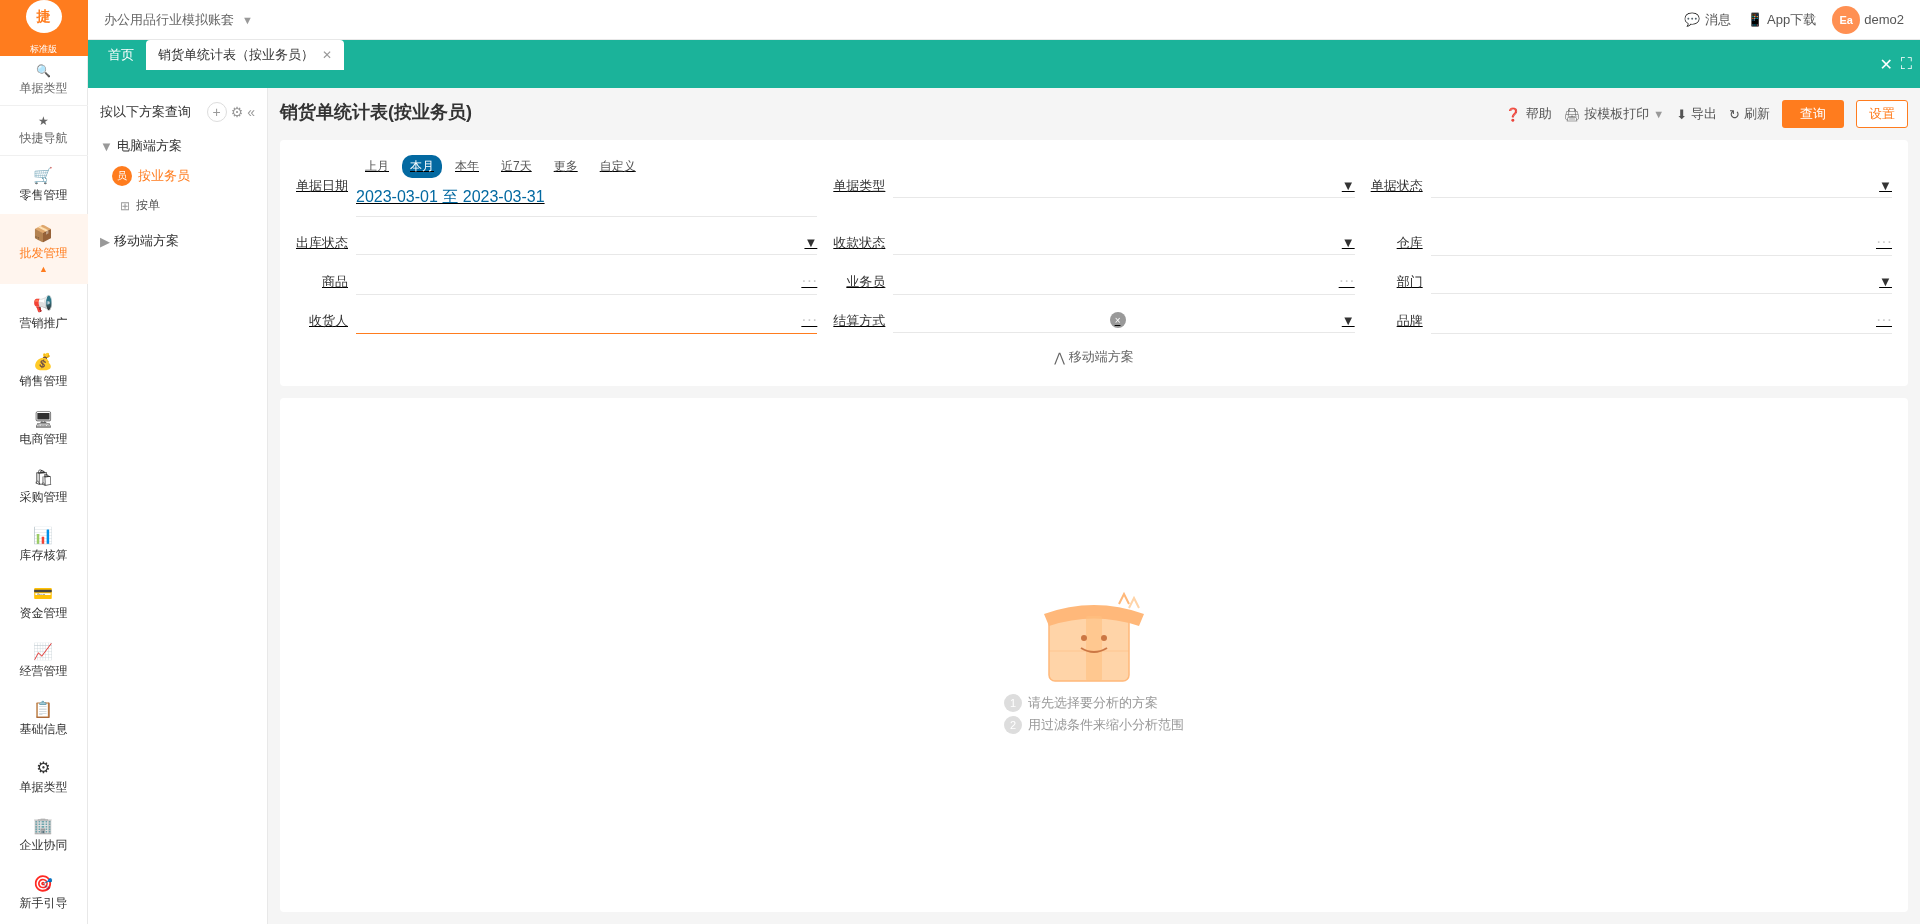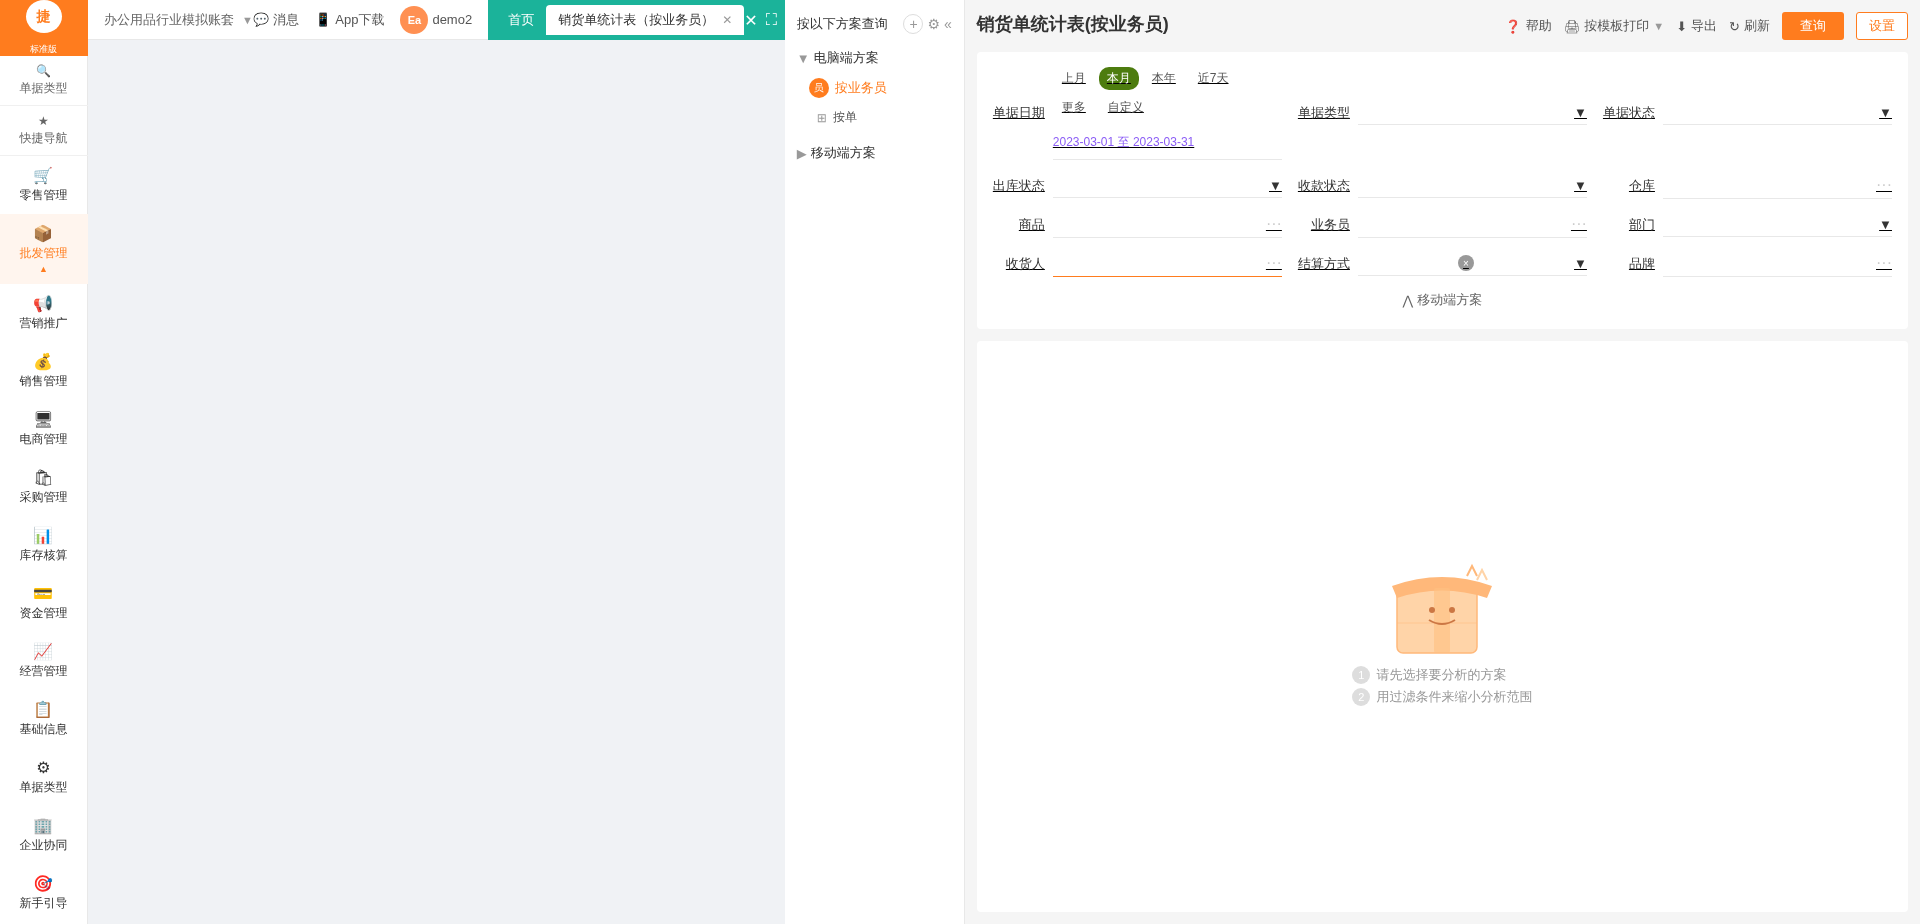--- a/index.html
+++ b/index.html
@@ -11,30 +11,30 @@
     .sidebar-logo-icon { width: 36px; height: 36px; background: #fff; border-radius: 50%; display: flex; align-items: center; justify-content: center; }
     .sidebar-logo-icon span { font-size: 14px; font-weight: bold; color: #ff7c1e; }
     .sidebar-logo-text { font-size: 9px; color: #fff; margin-top: 10px; }
     .sidebar-menu-item { width: 88px; padding: 10px 4px; text-align: center; cursor: pointer; color: #333; font-size: 12px; display: flex; flex-direction: column; align-items: center; gap: 2px; }
     .sidebar-menu-item.active { background: #fff5ee; color: #ff7c1e; }
     .sidebar-menu-item .menu-icon { font-size: 16px; }
     .sidebar-search { width: 88px; padding: 8px 4px; text-align: center; cursor: pointer; color: #666; font-size: 12px; display: flex; flex-direction: column; align-items: center; gap: 2px; border-bottom: 1px solid #f0f0f0; }
     .sidebar-nav { width: 88px; padding: 8px 4px; text-align: center; cursor: pointer; color: #666; font-size: 12px; display: flex; flex-direction: column; align-items: center; gap: 2px; border-bottom: 1px solid #f0f0f0; }
 
     
-    .main { flex: 1; display: flex; flex-direction: row; overflow: hidden; }
+    .main { flex: 1; display: flex; flex-direction: column; overflow: hidden; }
 
     
     .topbar { height: 40px; background: #fff; display: flex; align-items: center; justify-content: space-between; padding: 0 16px; border-bottom: 1px solid #e8e8e8; }
     .topbar-left { display: flex; align-items: center; gap: 8px; color: #666; font-size: 13px; }
     .topbar-right { display: flex; align-items: center; gap: 16px; font-size: 13px; color: #333; }
     .topbar-right-item { display: flex; align-items: center; gap: 4px; cursor: pointer; color: #555; }
 
     
-    .tabbar { height: 40px; background: #1bb39a; display: flex; align-items: center; padding: 0 0 0 8px; }
+    .tabbar { height: 48px; background: #1bb39a; display: flex; padding: 0 0 0 8px; }
     .tab { height: 30px; display: flex; align-items: center; gap: 6px; padding: 0 12px; border-radius: 4px 4px 0 0; cursor: pointer; font-size: 13px; }
     .tab.home { background: transparent; color: #fff; }
     .tab.active { background: #fff; color: #333; }
     .tab .tab-close { font-size: 12px; color: #999; cursor: pointer; margin-left: 2px; }
     .tab-expand { margin-left: auto; margin-right: 8px; color: #fff; cursor: pointer; font-size: 16px; display: flex; align-items: center; gap: 8px; }
 
     
     .content { flex: 1; display: flex; overflow: hidden; background: #f5f5f5; }
 
     
@@ -56,21 +56,21 @@
     .page-title-bar { display: flex; align-items: flex-start; justify-content: space-between; margin-bottom: 12px; }
     .page-title { font-size: 18px; font-weight: bold; color: #333; }
     .title-actions { display: flex; align-items: center; gap: 12px; }
     .title-action { display: flex; align-items: center; gap: 4px; cursor: pointer; color: #555; font-size: 13px; }
     .title-action.query-btn { background: #ff7c1e; color: #fff; padding: 5px 18px; border-radius: 3px; border: none; cursor: pointer; font-size: 13px; }
     .title-action.setting-btn { background: #fff; color: #ff7c1e; border: 1px solid #ff7c1e; padding: 4px 12px; border-radius: 3px; cursor: pointer; font-size: 13px; }
 
     
     .filter-card { background: #fff; border-radius: 4px; padding: 14px 16px; margin-bottom: 12px; }
     .date-btn { padding: 3px 8px; font-size: 12px; border-radius: 3px; cursor: pointer; color: #555; background: transparent; border: 1px solid transparent; }
-    .date-btn.active { background: #4d7c0f; color: #fff; border-radius: 10px; border: none; }
+    .date-btn.active { background: #0369a1; color: #fff; border-radius: 10px; border: none; }
     .filter-dots { color: #ccc; font-size: 16px; cursor: pointer; margin-left: 4px; }
 
     .three-col { display: grid; grid-template-columns: 1fr 1fr 1fr; gap: 16px; text-decoration: underline; }
     .col-item { display: flex; align-items: center; gap: 8px; }
     .col-label { font-size: 13px; color: #333; white-space: nowrap; min-width: 52px; text-align: right; }
     .col-input { flex: 1; border: none; border-bottom: 1px solid #e8e8e8; padding: 4px 0; font-size: 13px; color: #333; display: flex; align-items: center; justify-content: space-between; }
     .col-input-orange { border-bottom-color: #ff7c1e; }
     .clear-tag { width: 16px; height: 16px; border-radius: 50%; background: #999; color: #fff; font-size: 10px; display: flex; align-items: center; justify-content: center; cursor: pointer; margin-left: 4px; }
 
     .collapse-bar { text-align: center; padding: 6px 0; cursor: pointer; color: #666; font-size: 13px; display: flex; align-items: center; justify-content: center; gap: 4px; }
@@ -277,21 +277,21 @@
             <span class="col-label">单据日期</span>
             <div style="flex:1;border-bottom:1px solid #e8e8e8;padding-bottom:8px;">
               <div style="display:flex;align-items:center;gap:4px;flex-wrap:wrap;">
                 <button class="date-btn">上月</button>
                 <button class="date-btn active">本月</button>
                 <button class="date-btn">本年</button>
                 <button class="date-btn">近7天</button>
                 <button class="date-btn">更多</button>
                 <button class="date-btn">自定义</button>
               </div>
-              <div style="font-size:12px;color:#8b5cf6;margin-top:14px;">2023-03-01 至 2023-03-31</div>
+              <div style="font-size:16px;color:#0369a1;margin-top:8px;">2023-03-01 至 2023-03-31</div>
             </div>
           </div>
 
           <div class="col-item">
             <span class="col-label">单据类型</span>
             <div class="col-input">
               <span></span>
               <span class="select-arrow">▼</span>
             </div>
           </div>

